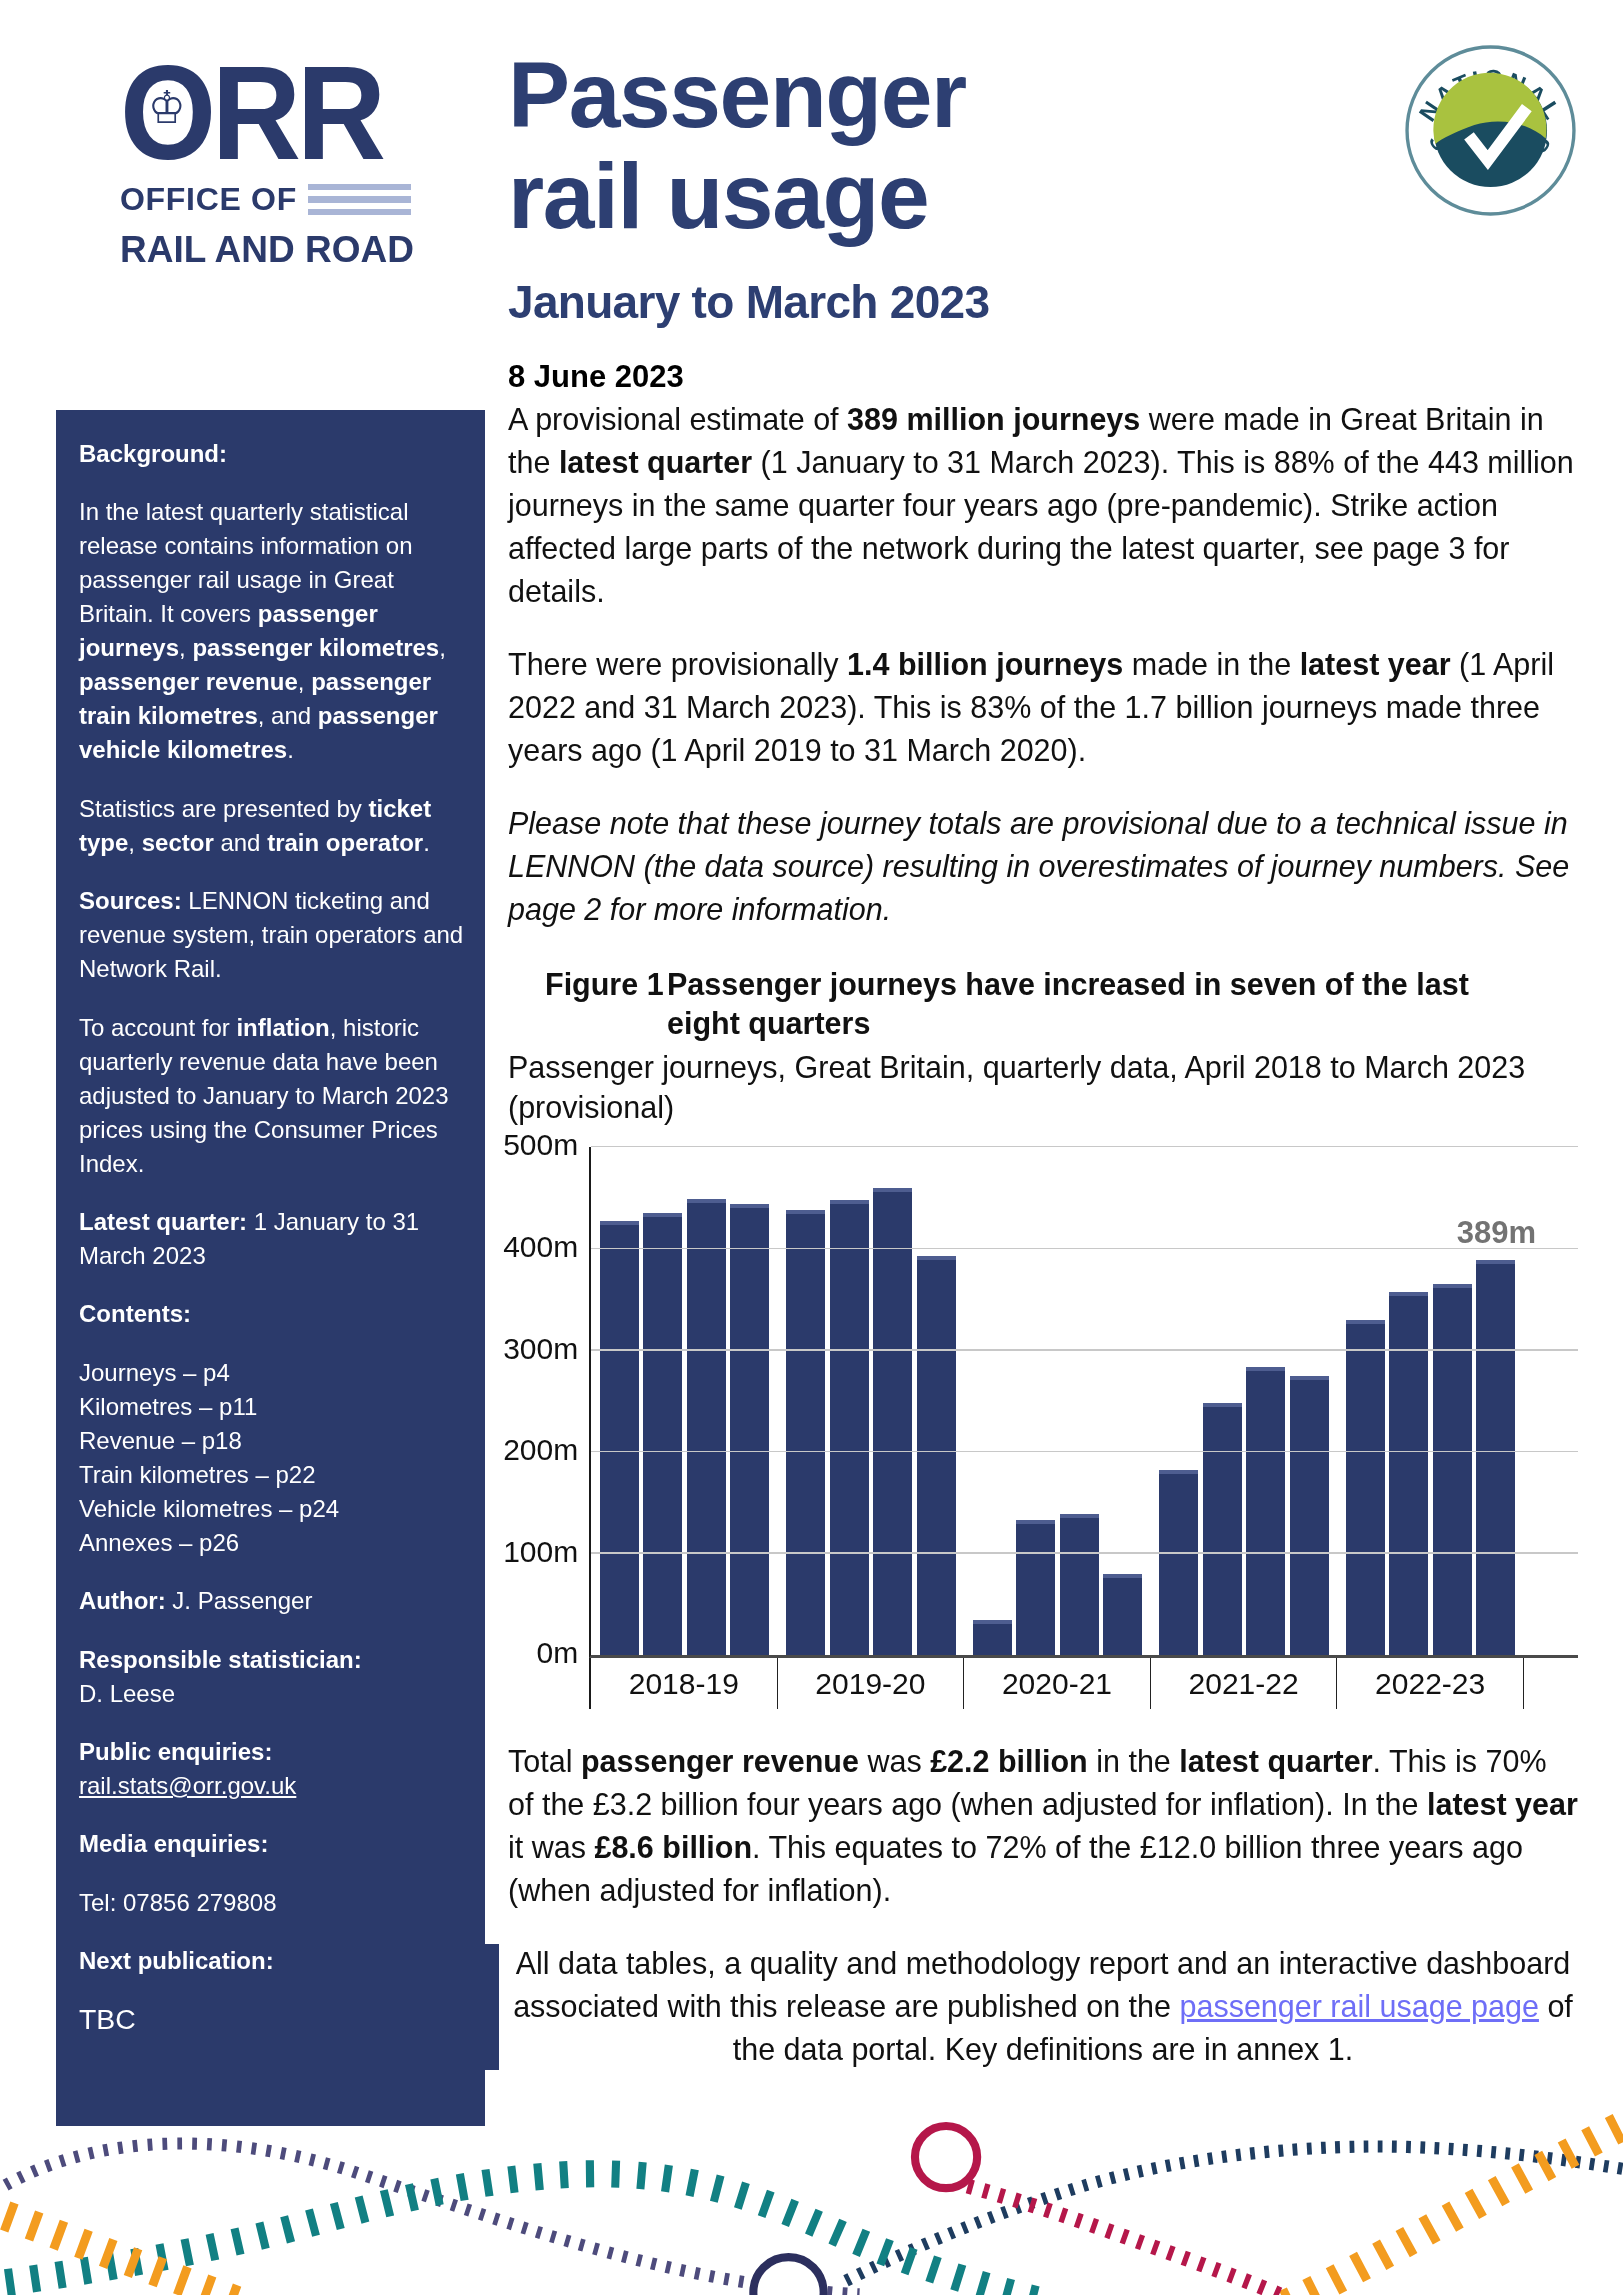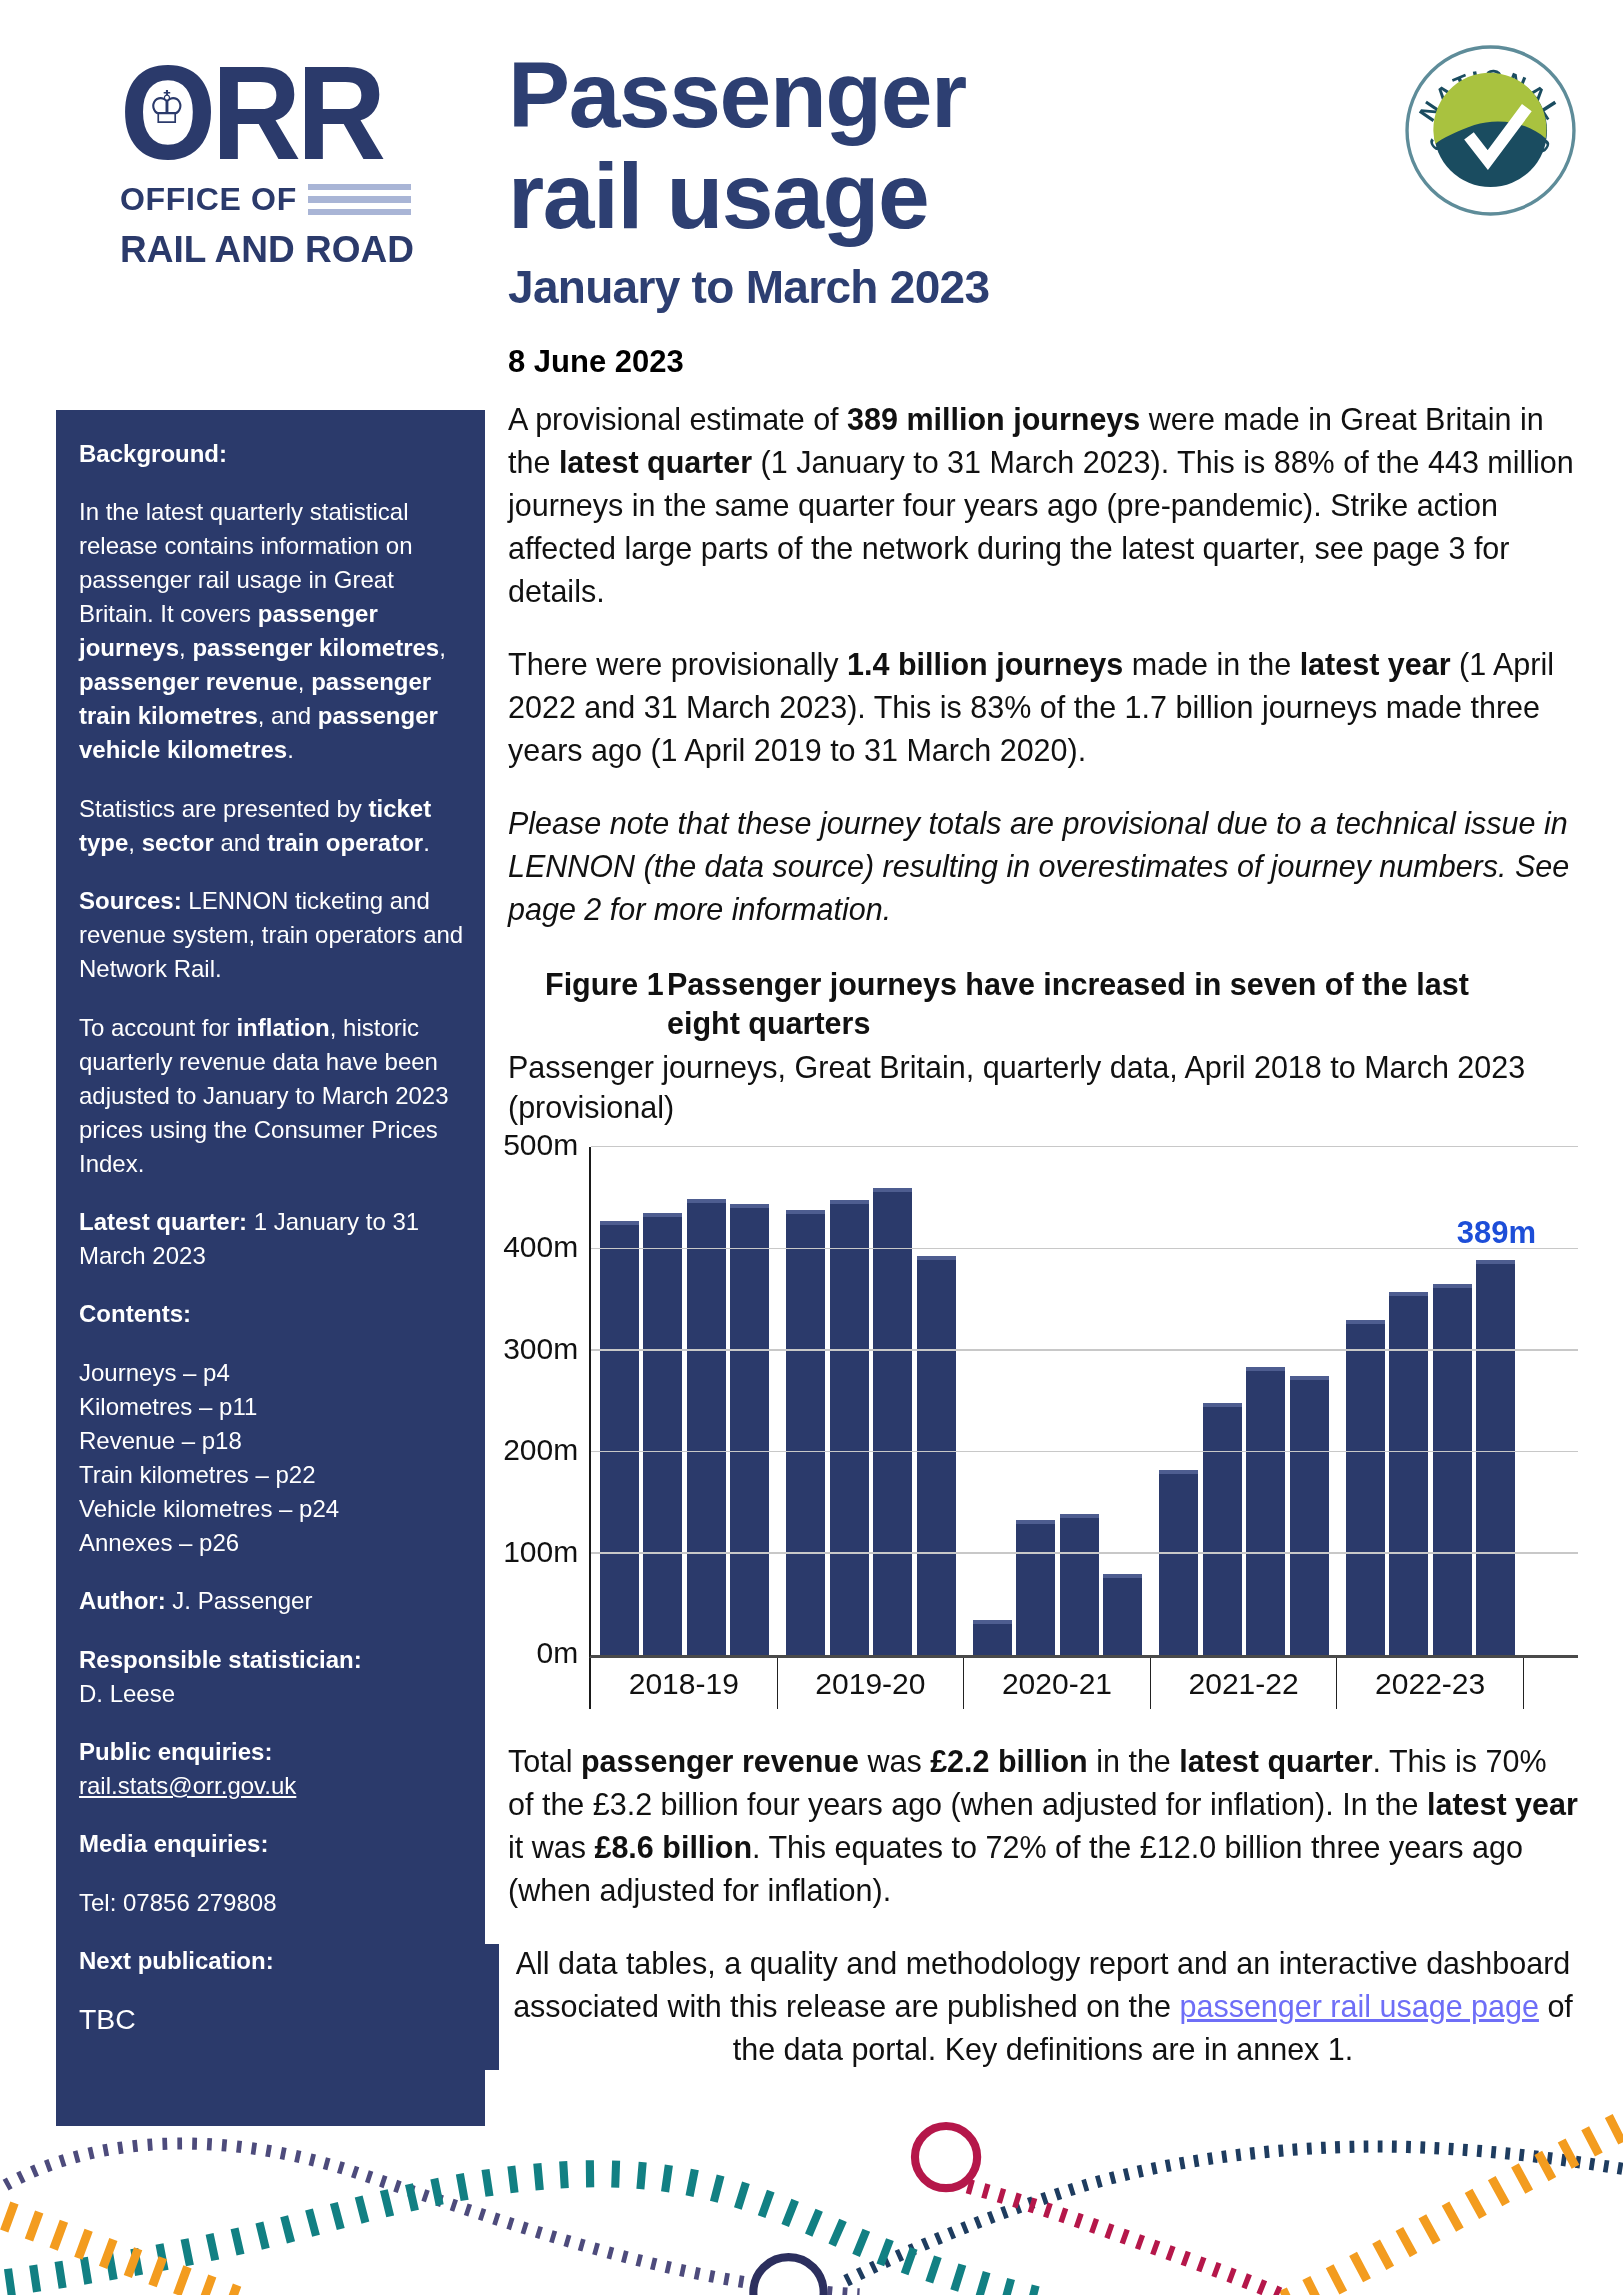--- a/index.html
+++ b/index.html
@@ -21,21 +21,21 @@
   .office-row{display:flex;align-items:center;margin-top:1px;}
   .office-text{font-size:32px;font-weight:bold;color:var(--c-navy);letter-spacing:0.7px;}
   .logo-lines{display:flex;flex-direction:column;gap:6.1px;margin-left:10.8px;}
   .logo-lines div{width:103px;height:6.1px;background:var(--c-logolines);}
   .rail-row{font-size:37px;font-weight:bold;color:var(--c-navy);letter-spacing:0px;margin-top:10.8px;}
   
   .badge{position:absolute;left:1403px;top:43px;}
   
   .titleblock{position:absolute;left:508px;top:45px;width:1083px;}
   .title-l{font-size:93px;line-height:101px;font-weight:bold;color:var(--c-title_navy);letter-spacing:-1.4px;}
-  .subtitle{font-size:46px;font-weight:bold;color:var(--c-title_navy);margin-top:13px;letter-spacing:-0.7px;}
+  .subtitle{font-size:46px;font-weight:bold;color:var(--c-title_navy);margin-top:28px;letter-spacing:-0.7px;}
   .reldate{font-size:31px;font-weight:bold;color:#000;margin-top:30px;}
   
   .sidebar{position:absolute;left:56px;top:410px;width:429px;height:1716px;
     background:var(--c-navy);color:#fff;box-sizing:border-box;padding:27px 17.6px 0 23px;}
   .sidebar p{margin:0 0 24.4px 0;font-size:24px;line-height:34px;white-space:pre-line;}
   .sidebar .big{font-size:28.4px;}
   
   .main{position:absolute;left:508px;top:398px;width:1070px;}
   .body-para{margin:0 0 30px 0;font-size:30.5px;line-height:43px;}
   .body-para.italic{font-style:italic;}
@@ -51,21 +51,21 @@
   .chart-row{display:flex;}
   .ylabels{flex:none;width:81px;height:508px;position:relative;}
   .ytick{position:absolute;right:10.8px;font-size:30px;color:#111;}
   .plot{flex:1;height:508px;position:relative;border-left:2px solid #1a1a1a;border-bottom:3.4px solid #4a4a4a;}
   .gridline{position:absolute;left:0;right:0;height:1.4px;background:var(--c-grid);}
   .bars{position:absolute;left:0;top:0;bottom:0;right:54px;display:flex;}
   .bar-group{flex:1;display:flex;align-items:flex-end;justify-content:space-evenly;padding:0 4.1px;}
   .bar-slot{position:relative;width:39px;height:100%;display:flex;align-items:flex-end;}
   .bar{width:100%;background:var(--c-navy);border-top:4.1px solid var(--c-bartop);box-sizing:border-box;}
   .bar-annotation{position:absolute;left:-31px;width:102px;text-align:center;
-    font-weight:bold;font-size:31px;color:#1d4ed8;}
+    font-weight:bold;font-size:31px;color:#737373;}
   .band{margin-left:81px;width:calc(100% - 135px);height:51px;display:flex;}
   .band-cell{flex:1;border-right:1.4px solid #222;display:flex;align-items:center;justify-content:center;
     font-size:30px;color:#111;}
   .band-cell:first-child{border-left:2px solid #1a1a1a;}
   
   .p-final{position:relative;text-align:center;}
   .accent-bar{position:absolute;left:-24.4px;top:1.4px;width:15px;height:calc(100% - 2.7px);background:var(--c-navy);}
   
   .waves{position:absolute;left:0;top:1963px;pointer-events:none;}
 </style>

